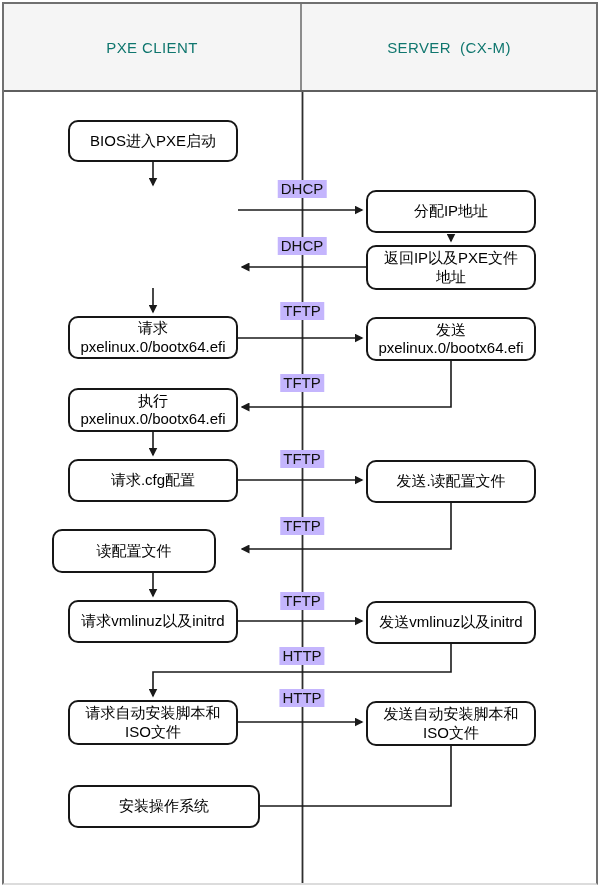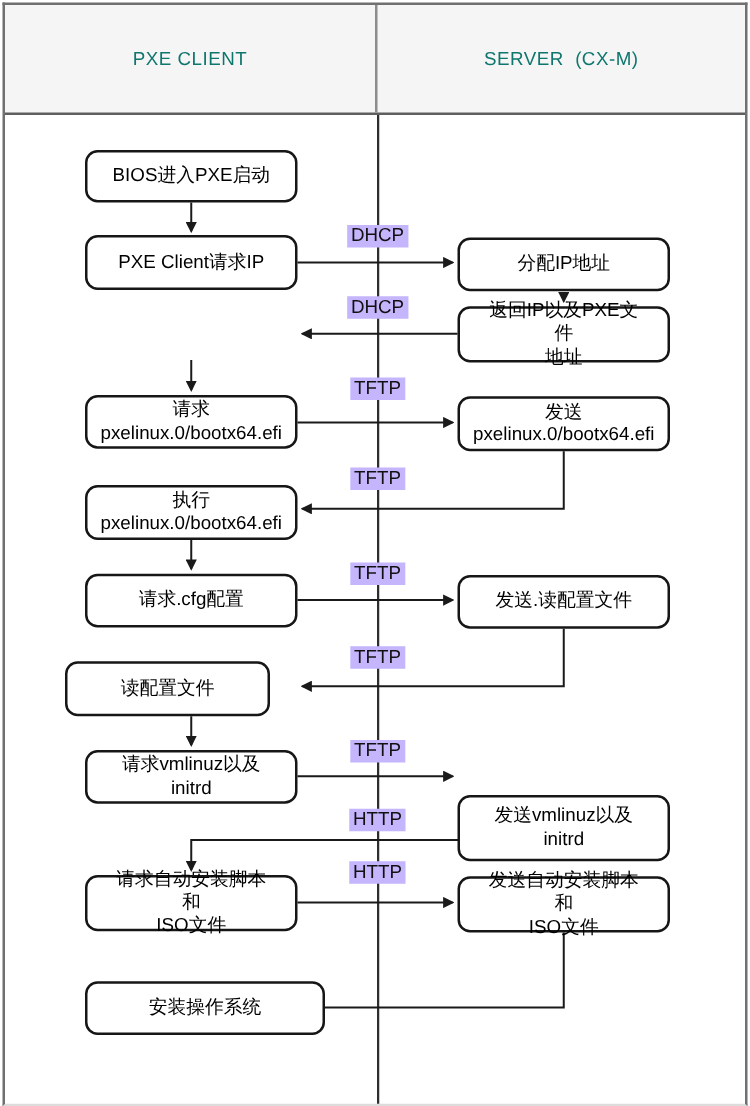--- a/index.html
+++ b/index.html
@@ -19,21 +19,21 @@
   .hcell{
     display:flex;align-items:center;justify-content:center;
     font-size:15px;color:#0f766e;letter-spacing:.4px;white-space:pre;
   }
   .hcell.left{width:298px;border-right:2px solid #8c8c8c;}
   .hcell.right{flex:1;}
   svg.wires{position:absolute;left:0;top:0;width:600px;height:885px;}
   .node{
     position:absolute;background:#ffffff;border:2px solid #161616;border-radius:10px;
     display:flex;align-items:center;justify-content:center;text-align:center;
-    font-size:15px;line-height:1.22;color:#000;white-space:pre-line;padding:1px 18px;
+    font-size:15px;line-height:1.22;color:#000;white-space:pre-line;padding:1px 2px;
   }
   .edge-label{
     position:absolute;left:302px;transform:translateX(-50%);
     background:#c4b5fd;padding:0 3px;font-size:15px;color:#111;line-height:18px;
   }
 </style>
 </head>
 <body>
 
 <div class="canvas">
@@ -69,39 +69,38 @@
       <path d="M451,503 V549 H242" marker-end="url(#ah)"></path>
       <path d="M153,573 V596" marker-end="url(#ah)"></path>
       <path d="M238,621 H362" marker-end="url(#ah)"></path>
       <path d="M451,644 V672 H153 V696" marker-end="url(#ah)"></path>
       <path d="M238,722 H362" marker-end="url(#ah)"></path>
       <path d="M451,746 V806 H242" marker-end="url(#ah)"></path>
     </g>
   </svg>
 
   <div class="node" style="left:68px;top:120px;width:170px;height:42px">BIOS进入PXE启动</div>
-  <div class="node" style="left:68px;top:188px;width:170px;height:44px">PXE Client请求IP</div>
   <div class="node" style="left:68px;top:316px;width:170px;height:43px">请求
 pxelinux.0/bootx64.efi</div>
   <div class="node" style="left:68px;top:388px;width:170px;height:44px">执行
 pxelinux.0/bootx64.efi</div>
   <div class="node" style="left:68px;top:459px;width:170px;height:43px">请求.cfg配置</div>
   <div class="node" style="left:52px;top:529px;width:164px;height:44px">读配置文件</div>
   <div class="node" style="left:68px;top:600px;width:170px;height:43px">请求vmlinuz以及initrd</div>
   <div class="node" style="left:68px;top:700px;width:170px;height:45px">请求自动安装脚本和
 ISO文件</div>
   <div class="node" style="left:68px;top:785px;width:192px;height:43px">安装操作系统</div>
 
   <div class="node" style="left:366px;top:190px;width:170px;height:43px">分配IP地址</div>
   <div class="node" style="left:366px;top:245px;width:170px;height:45px">返回IP以及PXE文件
 地址</div>
   <div class="node" style="left:366px;top:317px;width:170px;height:44px">发送
 pxelinux.0/bootx64.efi</div>
   <div class="node" style="left:366px;top:460px;width:170px;height:43px">发送.读配置文件</div>
-  <div class="node" style="left:366px;top:636px;width:170px;height:53px">发送vmlinuz以及initrd</div>
+  <div class="node" style="left:366px;top:601px;width:170px;height:43px">发送vmlinuz以及initrd</div>
   <div class="node" style="left:366px;top:701px;width:170px;height:45px">发送自动安装脚本和
 ISO文件</div>
 
   <div class="edge-label" style="top:180px">DHCP</div>
   <div class="edge-label" style="top:237px">DHCP</div>
   <div class="edge-label" style="top:302px">TFTP</div>
   <div class="edge-label" style="top:374px">TFTP</div>
   <div class="edge-label" style="top:450px">TFTP</div>
   <div class="edge-label" style="top:517px">TFTP</div>
   <div class="edge-label" style="top:592px">TFTP</div>

